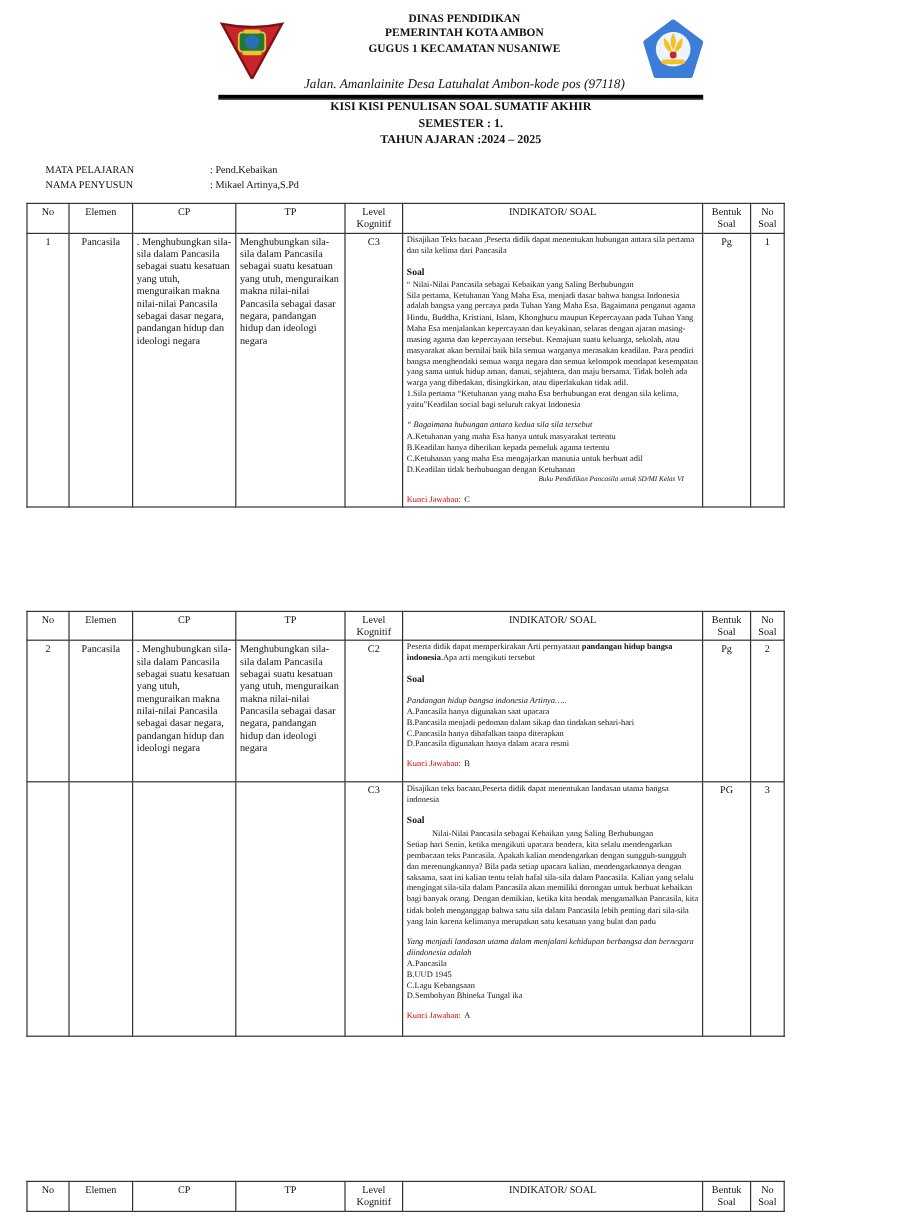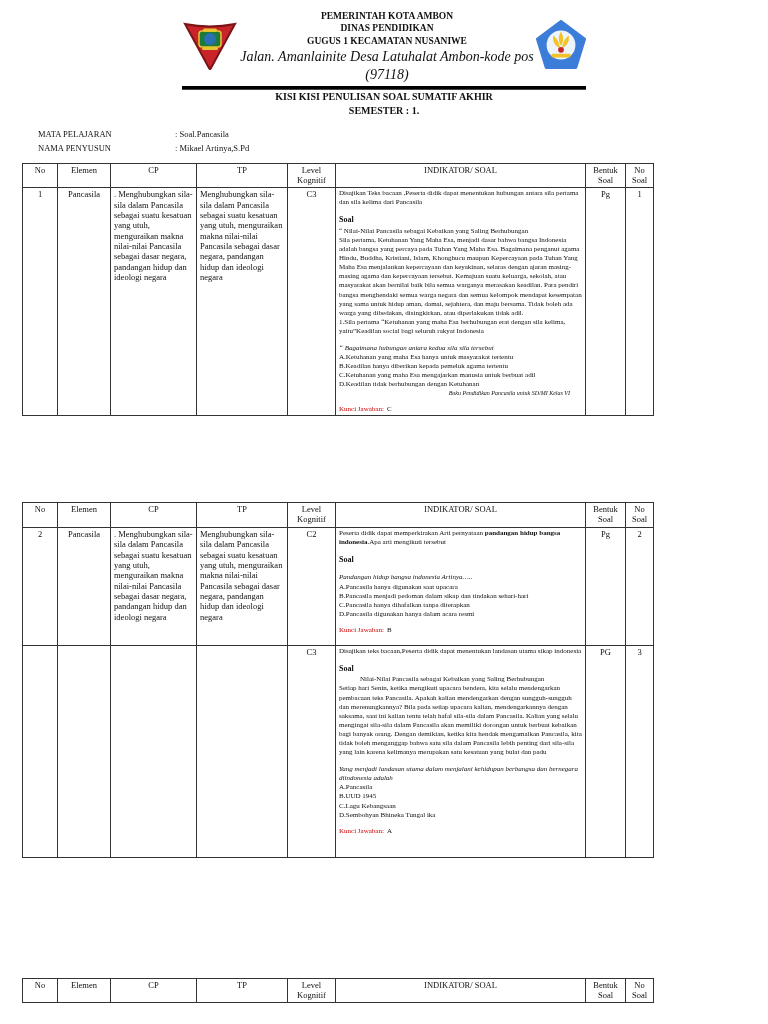--- a/index.html
+++ b/index.html
@@ -2,21 +2,21 @@
 <html><head>
 <meta charset="utf-8">
 <style>
   html,body{margin:0;padding:0;background:#fff;}
   .page{position:relative;width:768px;height:1024px;background:#fff;overflow:hidden;
         font-family:"Liberation Serif", serif;color:#111;}
   
   .letterhead{margin:10px 0 0 182px;width:404px;display:flex;align-items:center;}
   .lh-text{flex:1;text-align:center;line-height:1.3;}
   .lh-b{font-weight:bold;font-size:9.5px;}
-  .lh-addr{font-style:italic;font-size:14px;margin-top:1px;}
+  .lh-addr{font-style:italic;font-size:11px;margin-top:16px;}
   .logo{flex:0 0 auto;}
   .rule{margin:2px 0 0 182px;width:404px;height:3px;background:#000;border-bottom:1px solid #444;}
   
   .title{text-align:center;font-weight:bold;font-size:10px;line-height:1.35;}
   
   .meta{margin:11px 0 0 38px;font-size:8.5px;line-height:1.55;}
   .meta-label{display:inline-block;width:137px;}
   .meta-dist{margin-top:7px;}
   
   table.kisi{border-collapse:collapse;margin-left:22px;width:631px;table-layout:fixed;
@@ -51,47 +51,48 @@
     <span class="logo">
       <svg width="56" height="50" viewBox="0 0 56 50">
         <path d="M3 4 Q28 9 53 4 L29 48 Q28 50 27 48 Z" fill="#c8242a" stroke="#7a1416" stroke-width="2"></path>
         <rect x="17" y="11" width="22" height="16" rx="3" fill="#1f7a3a" stroke="#e8c530" stroke-width="1.5"></rect>
         <circle cx="28" cy="19" r="6" fill="#2b6fb5"></circle>
         <rect x="21" y="8.5" width="14" height="3.5" rx="1.5" fill="#e8c530"></rect>
         <rect x="20" y="27" width="16" height="3" rx="1.5" fill="#e8c530"></rect>
       </svg>
     </span>
     <div class="lh-text">
+      <div class="lh-b">DINAS PENDIDIKAN</div>
       <div class="lh-b">PEMERINTAH KOTA AMBON</div>
-      <div class="lh-b">DINAS PENDIDIKAN</div>
       <div class="lh-b">GUGUS 1 KECAMATAN NUSANIWE</div>
       <div class="lh-addr">Jalan. Amanlainite Desa  Latuhalat Ambon-kode pos (97118)</div>
     </div>
     <span class="logo">
       <svg width="50" height="50" viewBox="0 0 52 52">
         <path d="M26 2 L50 20 L41 49 L11 49 L2 20 Z" fill="#3b7dd8" stroke="#3b7dd8" stroke-width="4" stroke-linejoin="round"></path>
         <circle cx="26" cy="26" r="15" fill="#eef4fc"></circle>
         <path d="M26 12 C22 19 24 23 26 27 C28 23 30 19 26 12 Z" fill="#f2c227"></path>
         <path d="M18 16 C17 23 20 27 25 29 C24 24 23 20 18 16 Z" fill="#f2c227"></path>
         <path d="M34 16 C35 23 32 27 27 29 C28 24 29 20 34 16 Z" fill="#f2c227"></path>
         <circle cx="26" cy="31" r="3" fill="#c8242a"></circle>
         <rect x="16" y="35" width="20" height="4" rx="1.5" fill="#f2c227"></rect>
       </svg>
     </span>
   </div>
   <div class="rule"></div>
 
   <div class="title">
     <div>KISI KISI PENULISAN SOAL SUMATIF AKHIR</div>
     <div>SEMESTER : 1.</div>
+    <div>TAHUN AJARAN :2024 – 2025</div>
   </div>
 
   <div class="meta">
     <div>
-      <span class="meta-label">MATA PELAJARAN</span><span>: Soal.Pancasila</span>
+      <span class="meta-label">MATA PELAJARAN</span><span>: Pend.Kebaikan</span>
     </div>
     <div>
       <span class="meta-label">NAMA PENYUSUN</span><span>: Mikael Artinya,S.Pd</span>
     </div>
   </div>
 
   <table class="kisi t1">
     <colgroup>
         <col style="width:35px">
         <col style="width:53px">
@@ -188,21 +189,21 @@
         <td class="c-center">Pg</td>
         <td class="c-center">2</td>
       </tr>
       <tr class="h-t2r2">
         <td></td>
         <td></td>
         <td></td>
         <td></td>
         <td class="c-center">C3</td>
         <td class="cell-ind">
-          <div>Disajikan teks bacaan,Peserta didik dapat menentukan landasan utama sikap indonesia</div>
+          <div>Disajikan teks bacaan,Peserta didik dapat menentukan landasan utama bangsa indonesia</div>
           <div class="soal-label">Soal</div>
           <div class="passage">            Nilai-Nilai Pancasila sebagai Kebaikan yang Saling Berhubungan
 Setiap hari Senin, ketika mengikuti upacara bendera, kita selalu mendengarkan pembacaan teks Pancasila. Apakah kalian mendengarkan dengan sungguh-sungguh dan merenungkannya? Bila pada setiap upacara kalian, mendengarkannya dengan saksama, saat ini kalian tentu telah hafal sila-sila dalam Pancasila. Kalian yang selalu mengingat sila-sila dalam Pancasila akan memiliki dorongan untuk berbuat kebaikan bagi banyak orang. Dengan demikian, ketika kita hendak mengamalkan Pancasila, kita tidak boleh menganggap bahwa satu sila dalam Pancasila lebih penting dari sila-sila yang lain karena kelimanya merupakan satu kesatuan yang bulat dan padu</div>
           <div class="question">Yang menjadi landasan utama dalam menjalani kehidupan berbangsa dan bernegara diindonesia adalah</div>
           <div>A.Pancasila</div>
           <div>B.UUD 1945</div>
           <div>C.Lagu Kebangsaan</div>
           <div>D.Sembohyan Bhineka Tungal ika</div>
           <div class="kunci">
             <span class="kunci-label">Kunci Jawaban:</span><span class="kunci-value">A</span>

